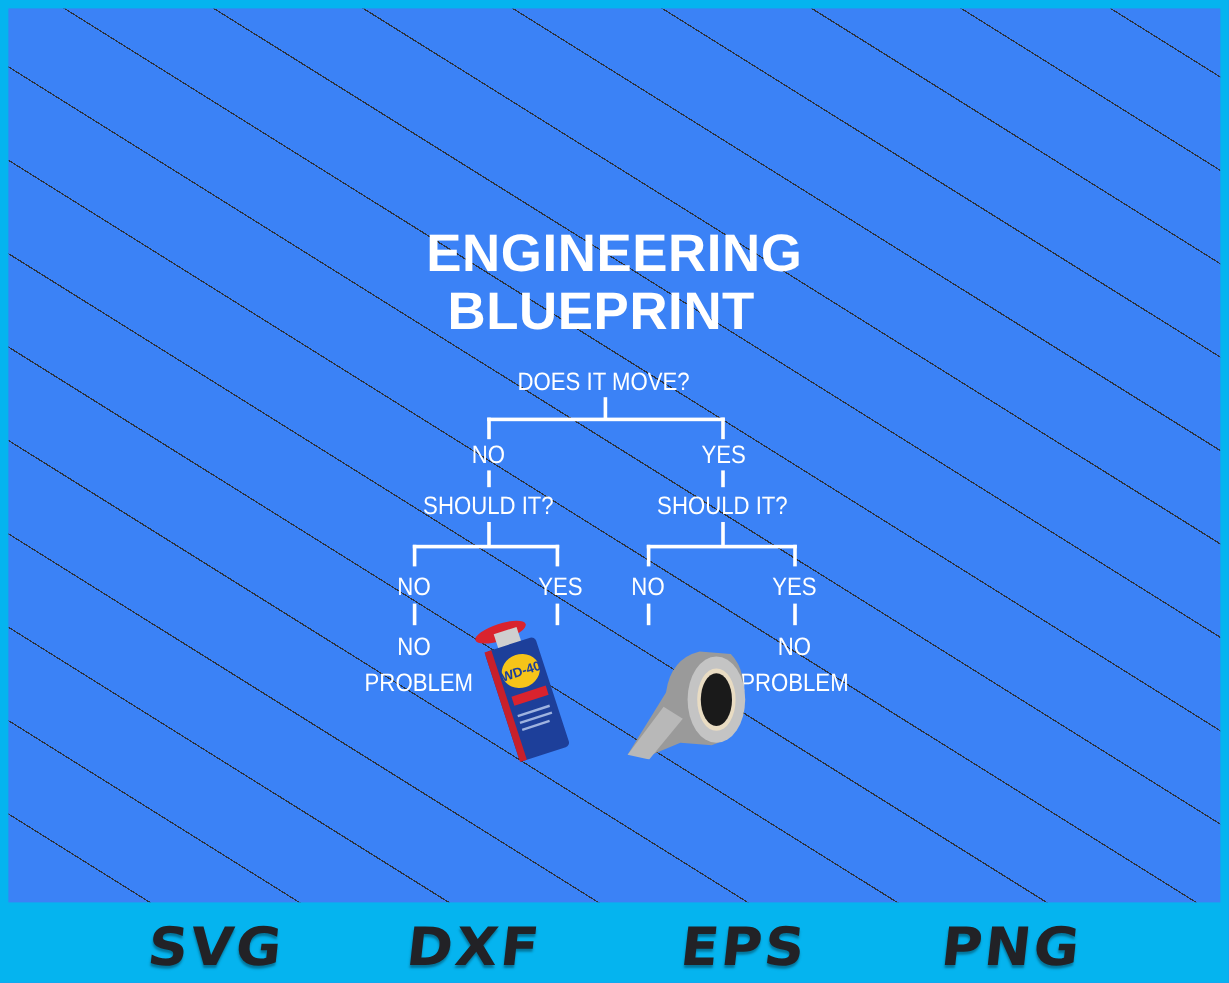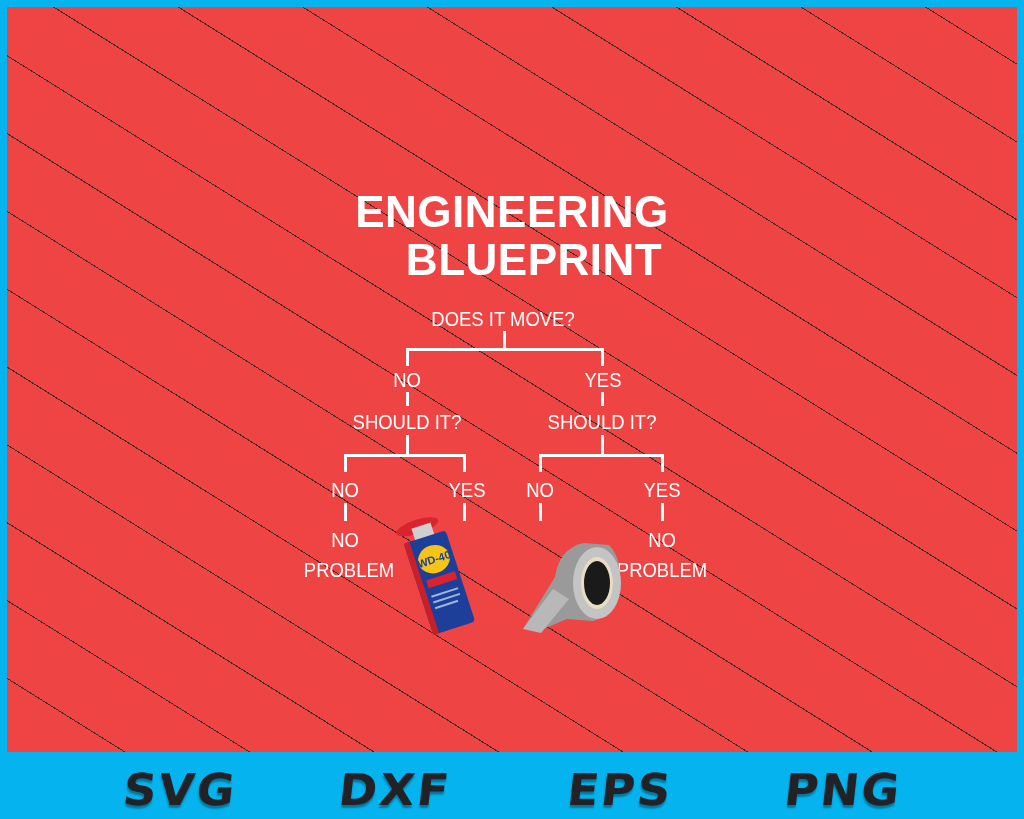--- a/index.html
+++ b/index.html
@@ -1,37 +1,37 @@
 <!DOCTYPE html>
 <html><head>
 <meta charset="utf-8">
 <style>
   html, body { margin:0; padding:0; }
   body { width:1024px; height:819px; background:#05b4ef; position:relative; overflow:hidden; font-family:"Liberation Sans", sans-serif; }
-  .canvas { position:absolute; left:7px; top:7px; width:1010px; height:745px; background:#ef4444; overflow:hidden; }
+  .canvas { position:absolute; left:7px; top:7px; width:1010px; height:745px; background:#3b82f6; overflow:hidden; }
   .stripes { position:absolute; inset:0;
     background-image: repeating-linear-gradient(32deg, transparent 0px, transparent 62px, #2a2a2a 62px, #2a2a2a 63px, transparent 63px, transparent 66px);
     opacity:0.9; }
   .txt { position:absolute; color:#fff; font-weight:bold; text-align:center; white-space:nowrap; transform:translateX(-50%); }
   .title { font-size:44px; line-height:48px; letter-spacing:0.5px; }
   .node { font-size:21px; line-height:24px; font-weight:normal; transform:translateX(-50%) scaleX(0.88); font-family:"Liberation Sans", sans-serif; }
   .line { position:absolute; background:#fff; }
   .footer { position:absolute; left:0; top:752px; width:1024px; height:67px; }
   .fmt { position:absolute; top:12px; font-family:"DejaVu Sans", sans-serif; font-weight:bold; font-size:44px; color:#222226; letter-spacing:2px; transform:translateX(-50%) scaleX(1.05) skewX(-6deg); text-shadow: 0 3px 2px rgba(0,0,0,0.35); }
   .can { position:absolute; left:402px; top:508px; width:56px; height:120px; transform:rotate(-18deg); transform-origin:center; }
   .tape { position:absolute; left:506px; top:522px; width:112px; height:104px; }
 </style>
 </head>
 <body>
 
 <div class="canvas">
   <div class="stripes"></div>
 
   <div class="txt title" style="left:505px; top:181px;">ENGINEERING</div>
-  <div class="txt title" style="left:527px; top:229px;">BLUEPRINT</div>
+  <div class="txt title" style="left:494px; top:229px;">BLUEPRINT</div>
 
   <div class="txt node" style="left:496px; top:300px;">DOES IT MOVE?</div>
   <div class="line" style="left:496px; top:324px; width:3px; height:18px;"></div>
   <div class="line" style="left:399px; top:341px; width:198px; height:3px;"></div>
   <div class="line" style="left:399px; top:341px; width:3px; height:18px;"></div>
   <div class="line" style="left:594px; top:341px; width:3px; height:18px;"></div>
 
   <div class="txt node" style="left:400px; top:361px;">NO</div>
   <div class="txt node" style="left:596px; top:361px;">YES</div>
   <div class="line" style="left:399px; top:385px; width:3px; height:14px;"></div>

